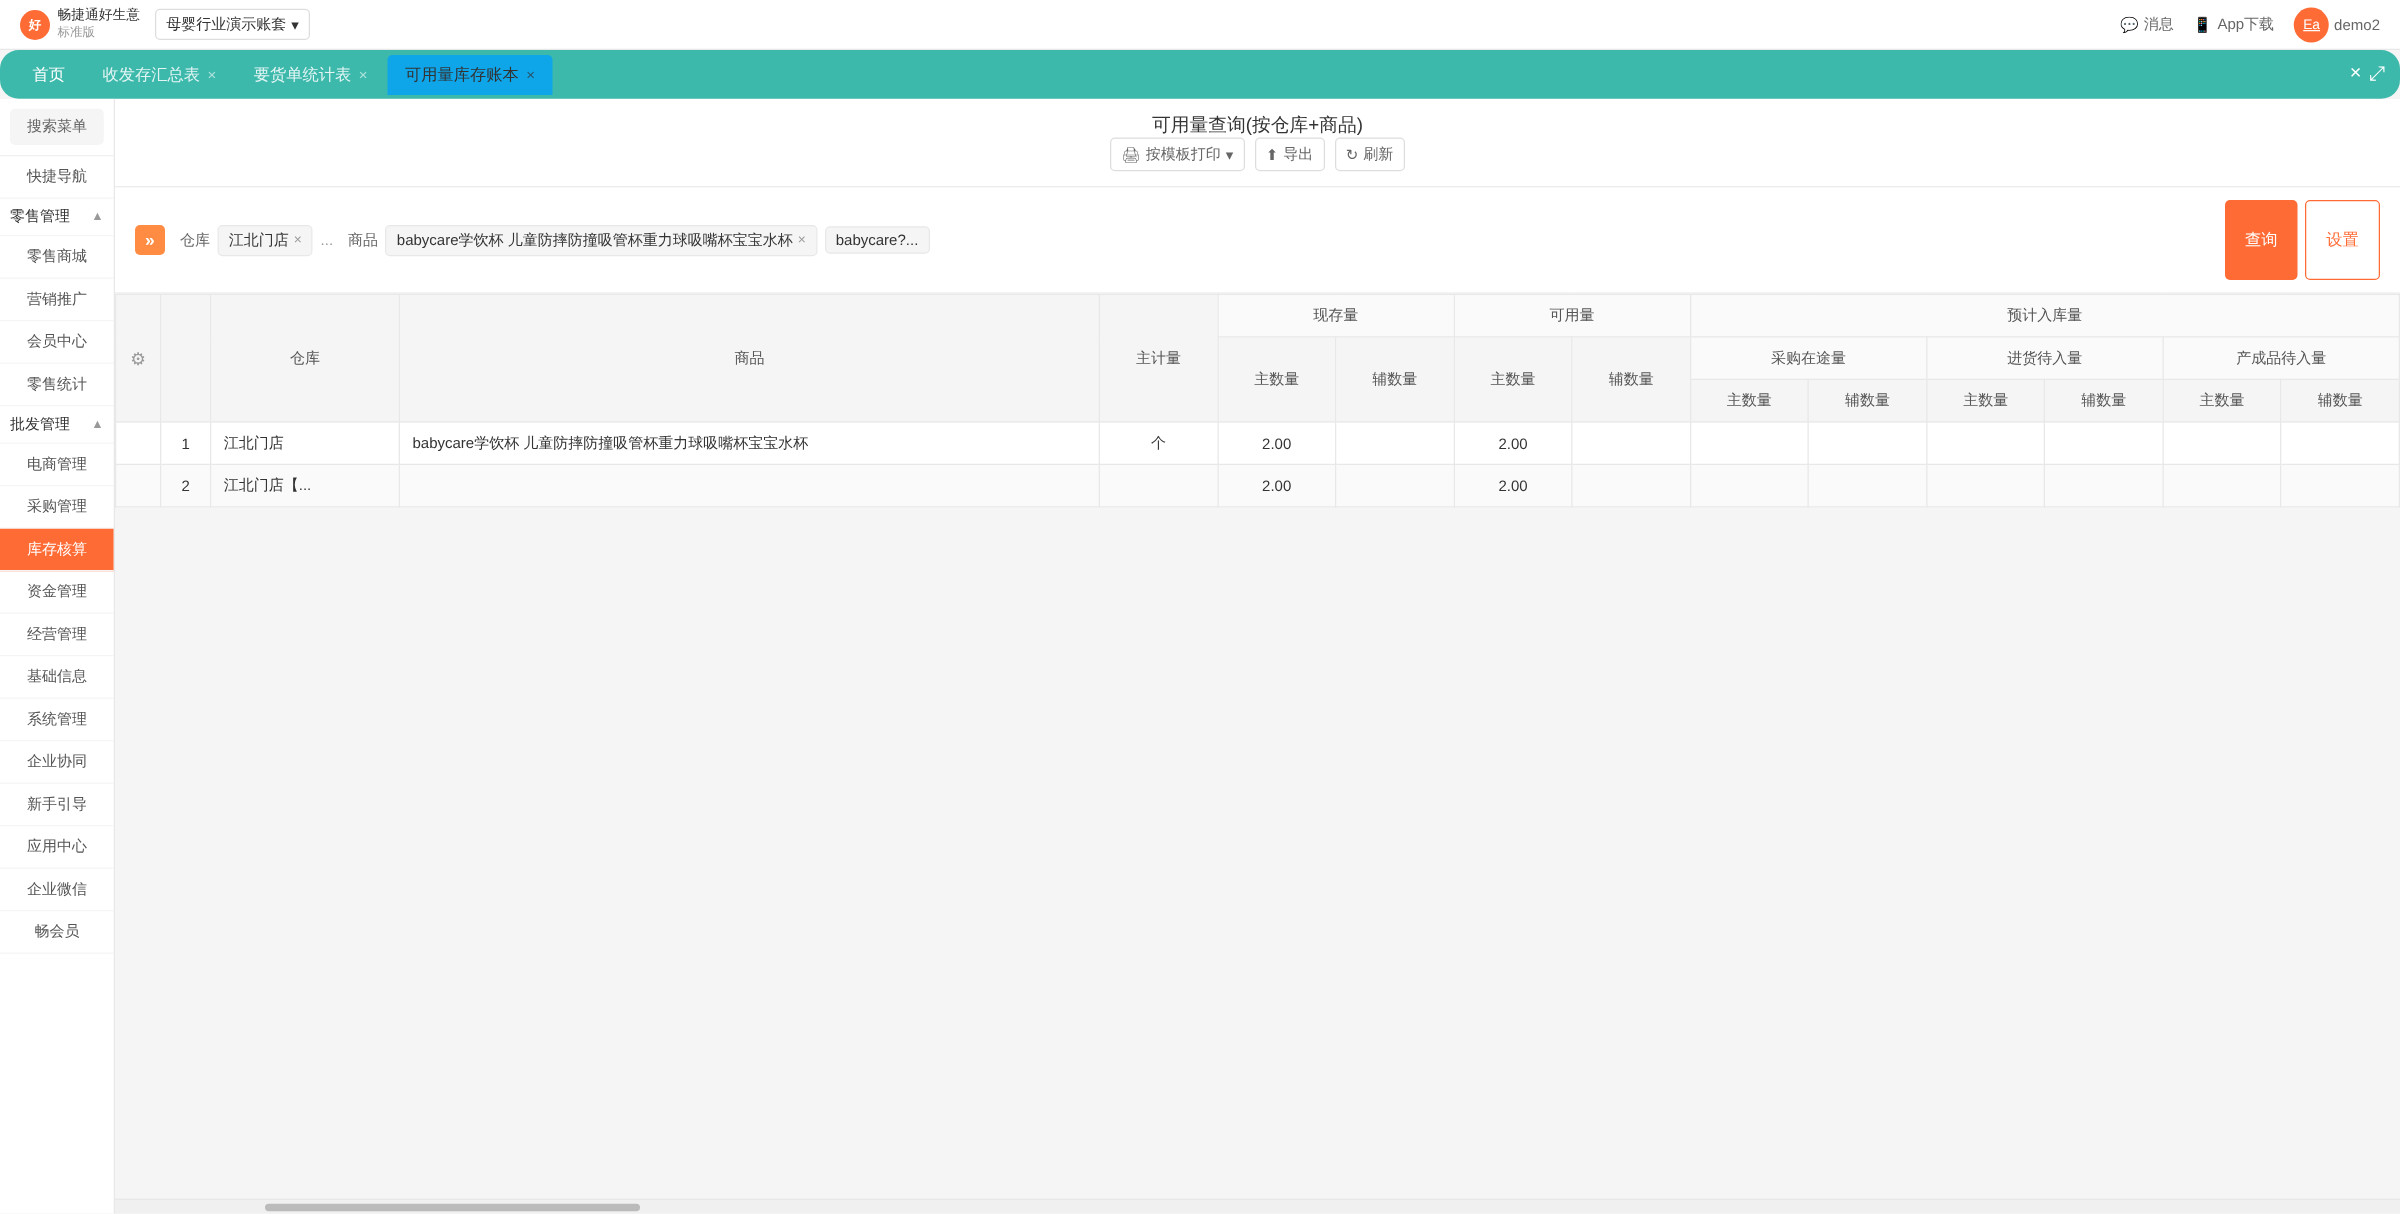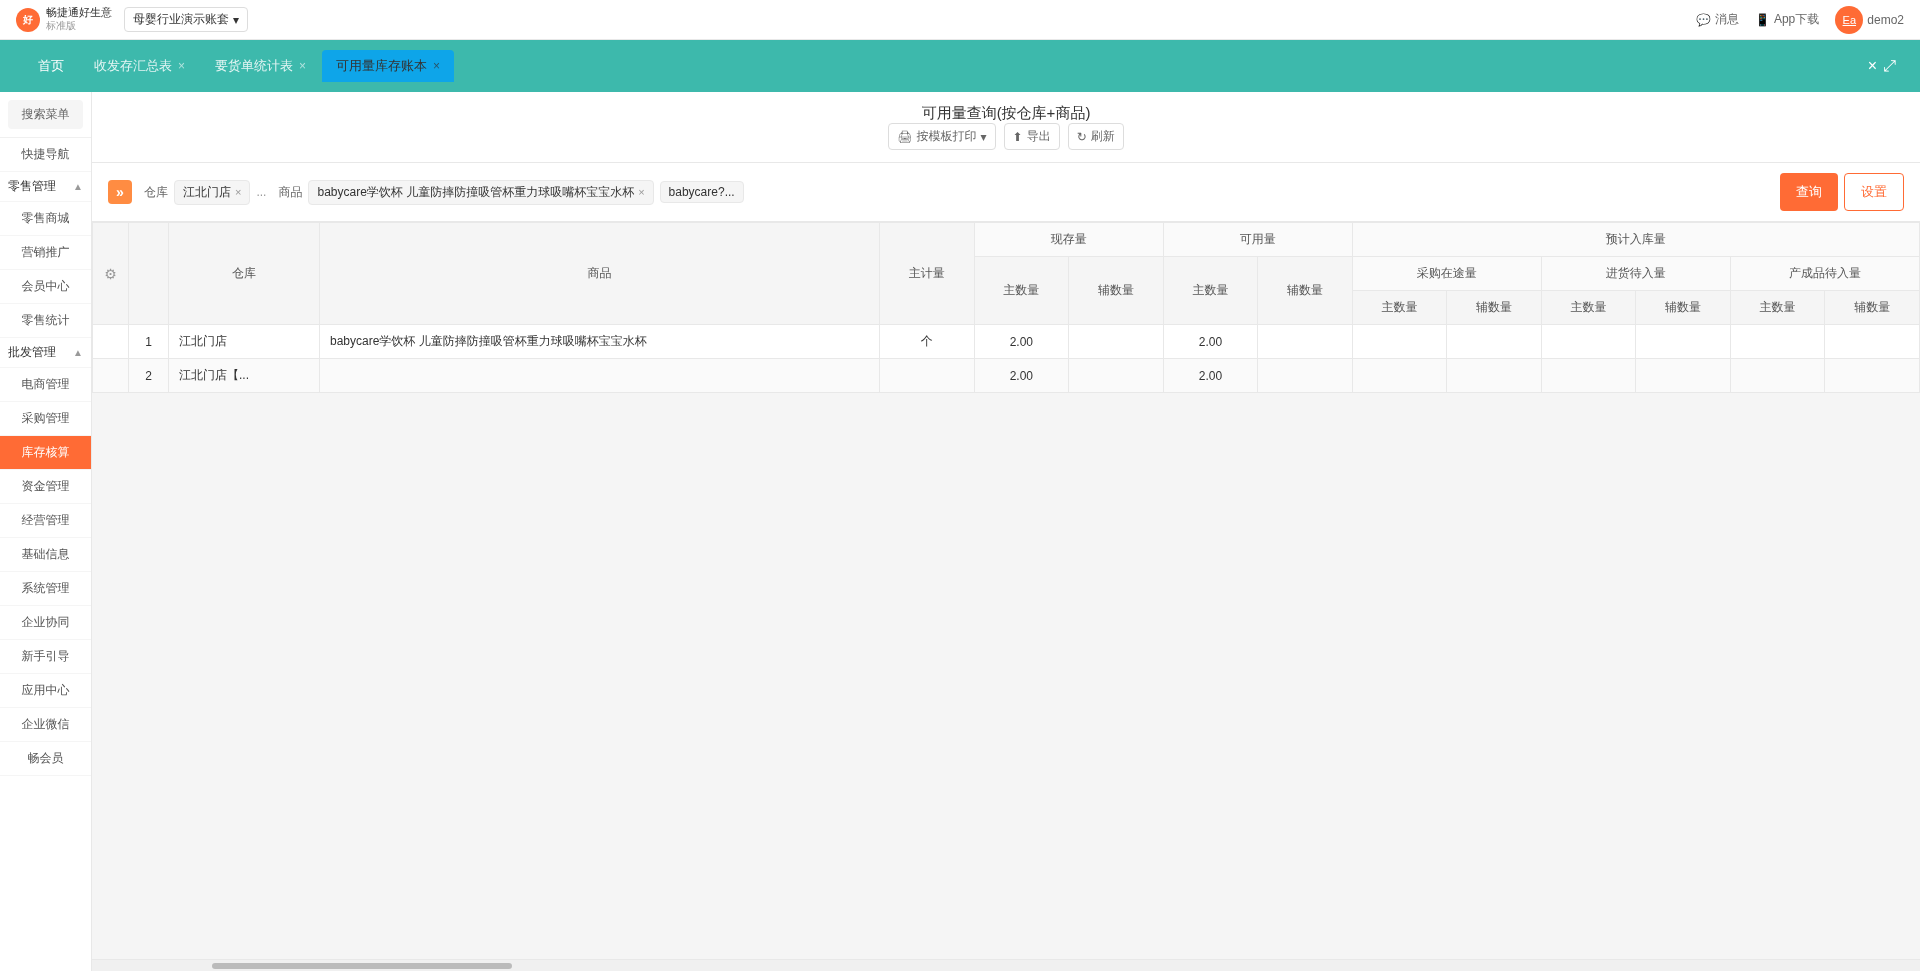--- a/index.html
+++ b/index.html
@@ -21,27 +21,28 @@
     .logo-icon { width: 24px; height: 24px; background: #ff6b35; border-radius: 50%; display: flex; align-items: center; justify-content: center; color: white; font-size: 10px; font-weight: bold; }
     .logo-text { font-size: 11px; color: #333; line-height: 1.2; }
     .logo-sub { font-size: 10px; color: #999; }
     .store-selector { display: flex; align-items: center; gap: 4px; font-size: 12px; color: #333; cursor: pointer; border: 1px solid #ddd; border-radius: 4px; padding: 3px 8px; }
     .top-bar-right { display: flex; align-items: center; gap: 16px; }
     .top-bar-right-item { display: flex; align-items: center; gap: 4px; font-size: 12px; color: #666; cursor: pointer; }
     .avatar { width: 28px; height: 28px; border-radius: 50%; background: #ff6b35; display: flex; align-items: center; justify-content: center; color: white; font-size: 11px; text-decoration: underline; }
 
     
     .nav-tabs {
-      height: 52px;
+      height: 39px;
       background: #3db9ac;
       display: flex;
       align-items: center;
-      padding: 0 24px;
+      padding: 0 12px;
       flex-shrink: 0;
       gap: 2px;
+      border-radius: 15px;
     }
     .nav-tab {
       height: 32px;
       padding: 0 14px;
       display: flex;
       align-items: center;
       gap: 6px;
       border-radius: 4px 4px 0 0;
       cursor: pointer;
       font-size: 13px;
@@ -166,21 +167,21 @@
       border-radius: 4px;
       padding: 6px 16px;
       font-size: 13px;
       cursor: pointer;
     }
     .btn-settings {
       background: white;
       color: #ff6b35;
       border: 1px solid #ff6b35;
       border-radius: 4px;
-      padding: 9px 16px;
+      padding: 22px 16px;
       font-size: 13px;
       cursor: pointer;
     }
 
     
     .table-container {
       flex: 1;
       overflow: auto;
       padding: 0;
       background: #f5f5f5;

